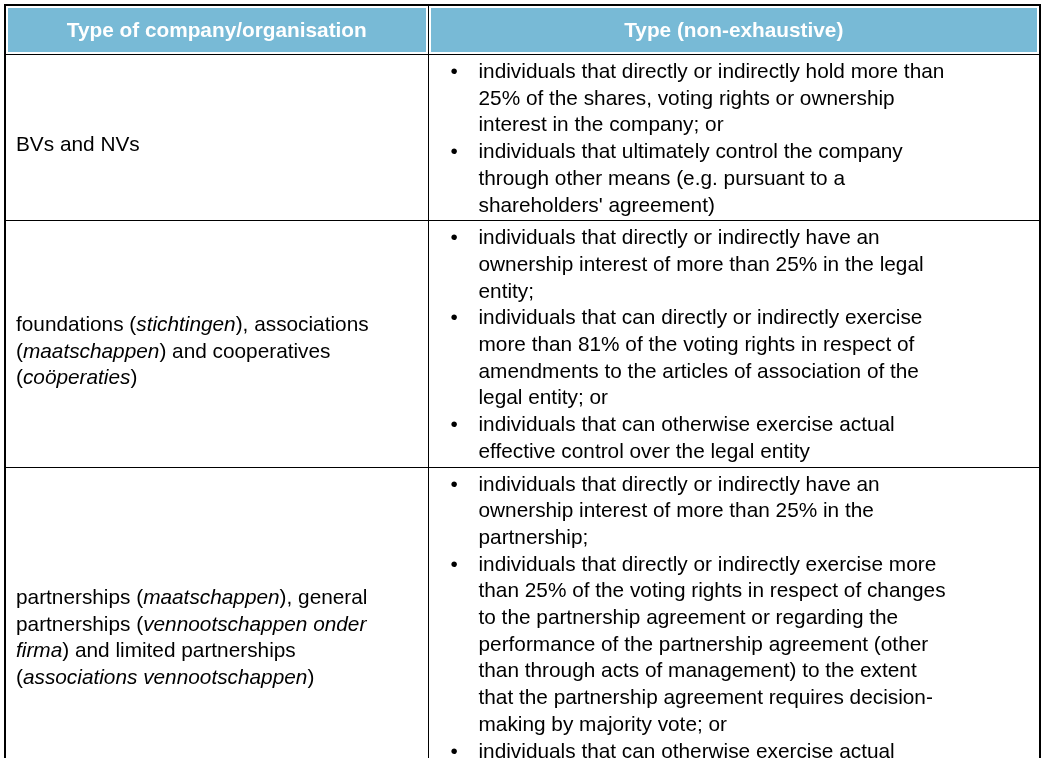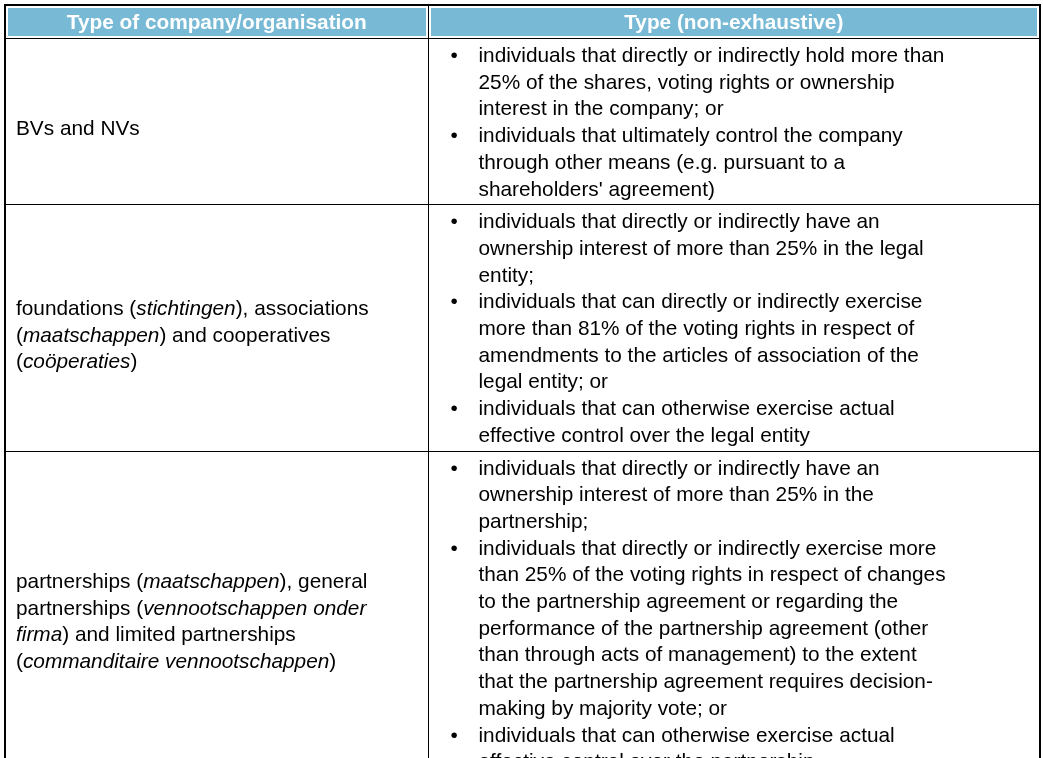--- a/index.html
+++ b/index.html
@@ -24,21 +24,21 @@
   }
   th.col-header {
     background: var(--header-bg, #78BAD6);
     color: var(--header-text, #ffffff);
     font-size: 20.8px;
     font-weight: bold;
     text-align: center;
     vertical-align: middle;
     height: 24px;
     line-height: 22px;
-    padding: 4px;
+    padding: 12px;
     border: 1px solid #000000;
     box-shadow: inset 0 0 0 2px #ffffff;
   }
   td {
     border: 1px solid #000000;
     font-size: 20.8px;
     line-height: 26.7px;
     vertical-align: top;
   }
   td.type-cell {
@@ -96,21 +96,21 @@
           <td class="type-cell"><span>foundations (</span><em>stichtingen</em><span>), associations (</span><em>maatschappen</em><span>) and cooperatives (</span><em>coöperaties</em><span>)</span></td>
           <td class="ubos-cell">
             <ul class="ubo-list">
               <li class="ubo-item"><span class="bullet">•</span><span>individuals that directly or indirectly have an ownership interest of more than 25% in the legal entity;</span></li>
               <li class="ubo-item"><span class="bullet">•</span><span>individuals that can directly or indirectly exercise more than 81% of the voting rights in respect of amendments to the articles of association of the legal entity; or</span></li>
               <li class="ubo-item"><span class="bullet">•</span><span>individuals that can otherwise exercise actual effective control over the legal entity</span></li>
             </ul>
           </td>
         </tr>
         <tr class="row-3">
-          <td class="type-cell"><span>partnerships (</span><em>maatschappen</em><span>), general partnerships (</span><em>vennootschappen onder firma</em><span>) and limited partnerships (</span><em>commanditaire vennootschappen</em><span>)</span></td>
+          <td class="type-cell"><span>partnerships (</span><em>maatschappen</em><span>), general partnerships (</span><em>vennootschappen onder firma</em><span>) and limited partnerships (</span><em>associations vennootschappen</em><span>)</span></td>
           <td class="ubos-cell">
             <ul class="ubo-list">
               <li class="ubo-item"><span class="bullet">•</span><span>individuals that directly or indirectly have an ownership interest of more than 25% in the partnership;</span></li>
               <li class="ubo-item"><span class="bullet">•</span><span>individuals that directly or indirectly exercise more than 25% of the voting rights in respect of changes to the partnership agreement or regarding the performance of the partnership agreement (other than through acts of management) to the extent that the partnership agreement requires decision-making by majority vote; or</span></li>
               <li class="ubo-item"><span class="bullet">•</span><span>individuals that can otherwise exercise actual effective control over the partnership</span></li>
             </ul>
           </td>
         </tr>
       </tbody>
   </table>

